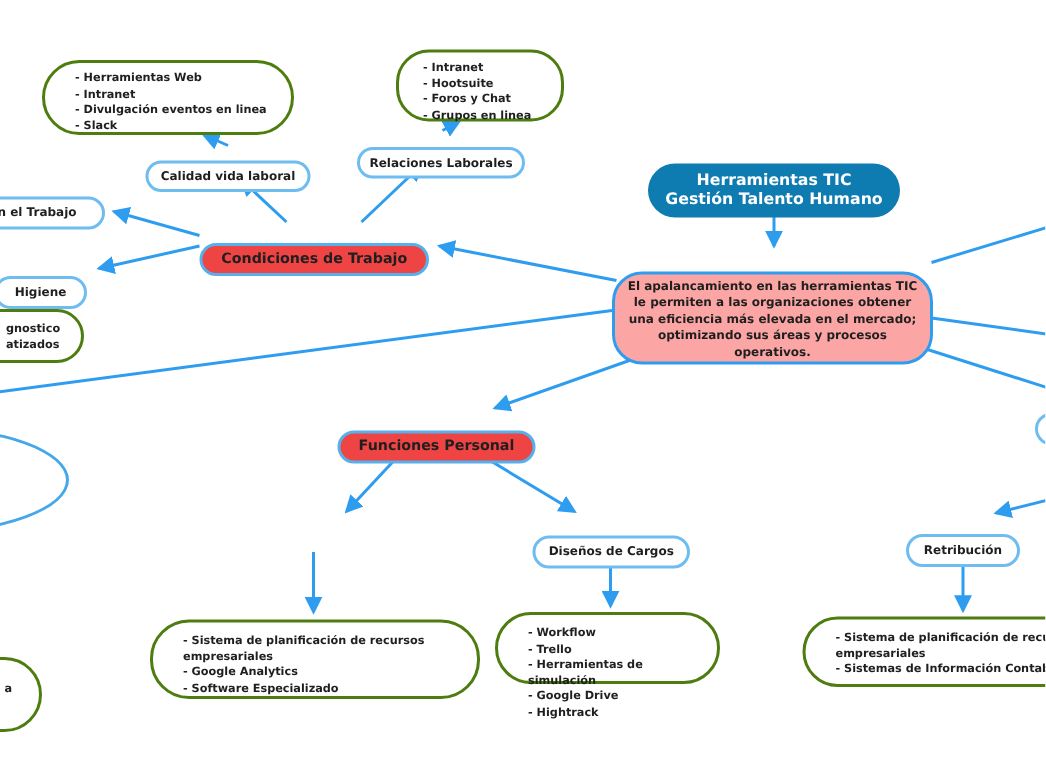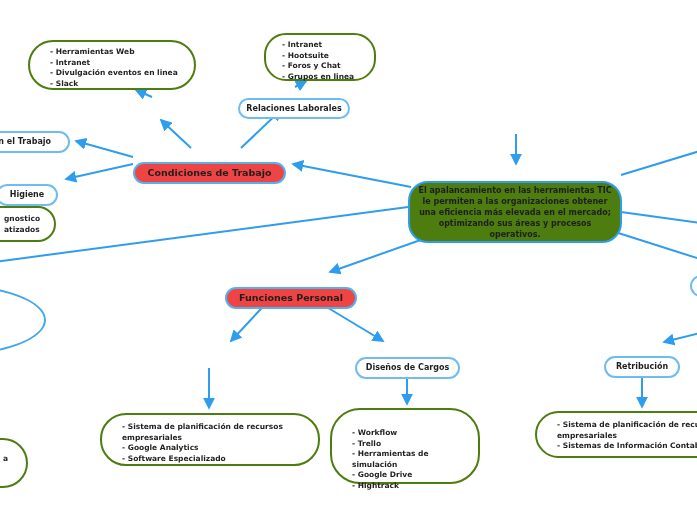--- a/index.html
+++ b/index.html
@@ -14,21 +14,21 @@
     border:2px solid #6fbcf1;border-radius:12px;
     display:flex;align-items:center;justify-content:center;text-align:center;
     font-weight:bold;color:#1f1f1f;font-size:8px;line-height:10px;white-space:nowrap;margin-top:12px;
   }
   .node.category{background:#ef4444;border-color:#57b0ec;font-size:9.5px;border-radius:12px;}
   .node.root{
     background:#0e7cb0;border:none;color:#ffffff;font-size:10.5px;line-height:13px;
     border-radius:18px;flex-direction:column;
   }
   .node.central{
-    background:#4d7c0f;border-color:#2e9df0;border-radius:20px;
+    background:#fca5a5;border-color:#2e9df0;border-radius:20px;
     font-size:8px;line-height:11px;white-space:normal;padding:4px 6px;
   }
   .bubble{
     position:absolute;box-sizing:border-box;background:#ffffff;
     border:2px solid #4d7c0f;border-radius:24px;
     font-weight:bold;color:#1f1f1f;font-size:7.5px;line-height:10.5px;
     padding:5px 10px 4px 20px;text-align:left;
   }
   .bubble .item{min-height:0;}
   .shape{position:absolute;box-sizing:border-box;background:#ffffff;border:2px solid #45a7ea;}
@@ -62,32 +62,39 @@
     <line x1="272" y1="297" x2="231" y2="341" marker-end="url(#arr)"></line>
     <line x1="310" y1="297" x2="383" y2="341" marker-end="url(#arr)"></line>
     <line x1="209" y1="368" x2="209" y2="408" marker-end="url(#arr)"></line>
     <line x1="407" y1="368" x2="407" y2="404" marker-end="url(#arr)"></line>
     <line x1="642" y1="367" x2="642" y2="407" marker-end="url(#arr)"></line>
   </svg>
 
   <div class="shape" style="left:-150px;top:284px;width:196px;height:72px;border-radius:50%;"></div>
   <div class="shape" style="left:690px;top:275px;width:80px;height:22px;border-radius:11px;border-color:#6fbcf1;"></div>
 
+  <div class="node root" style="left:432px;top:97px;width:168px;height:36px;">
+    <span>Herramientas TIC</span>
+    <span>Gestión Talento Humano</span>
+  </div>
 
   <div class="node central" style="left:408px;top:169px;width:214px;height:62px;">
     <span>El apalancamiento en las herramientas TIC le permiten a las organizaciones obtener una eficiencia más elevada en el mercado; optimizando sus áreas y procesos operativos.</span>
   </div>
 
   <div class="node category" style="left:133px;top:150px;width:153px;height:22px;">
     <span>Condiciones de Trabajo</span>
   </div>
   <div class="node category" style="left:225px;top:275px;width:132px;height:22px;">
     <span>Funciones Personal</span>
   </div>
 
+  <div class="node" style="left:97px;top:95px;width:110px;height:21px;">
+    <span>Calidad vida laboral</span>
+  </div>
   <div class="node" style="left:238px;top:86px;width:112px;height:21px;">
     <span>Relaciones Laborales</span>
   </div>
   <div class="node" style="left:-75px;top:119px;width:145px;height:22px;">
     <span>Seguridad en el Trabajo</span>
   </div>
   <div class="node" style="left:-4px;top:172px;width:62px;height:22px;">
     <span>Higiene</span>
   </div>
   <div class="node" style="left:355px;top:345px;width:105px;height:22px;">
@@ -110,21 +117,21 @@
     <div class="item">- Foros y Chat</div>
     <div class="item">- Grupos en linea</div>
   </div>
 
   <div class="bubble" style="left:100px;top:413px;width:220px;height:53px;border-radius:26px;padding-top:7px;">
     <div class="item" style="white-space:normal;">- Sistema de planificación de recursos empresariales</div>
     <div class="item">- Google Analytics</div>
     <div class="item">- Software Especializado</div>
   </div>
 
-  <div class="bubble" style="left:330px;top:408px;width:150px;height:76px;border-radius:30px;padding-top:18px;">
+  <div class="bubble" style="left:330px;top:408px;width:150px;height:48px;border-radius:30px;padding-top:7px;">
     <div class="item">- Workflow</div>
     <div class="item">- Trello</div>
     <div class="item">- Herramientas de simulación</div>
     <div class="item">- Google Drive</div>
     <div class="item">- Hightrack</div>
   </div>
 
   <div class="bubble" style="left:535px;top:411px;width:240px;height:47px;border-radius:24px;padding-top:7px;">
     <div class="item" style="white-space:normal;width:190px;">- Sistema de planificación de recursos empresariales</div>
     <div class="item">- Sistemas de Información Contable</div>

